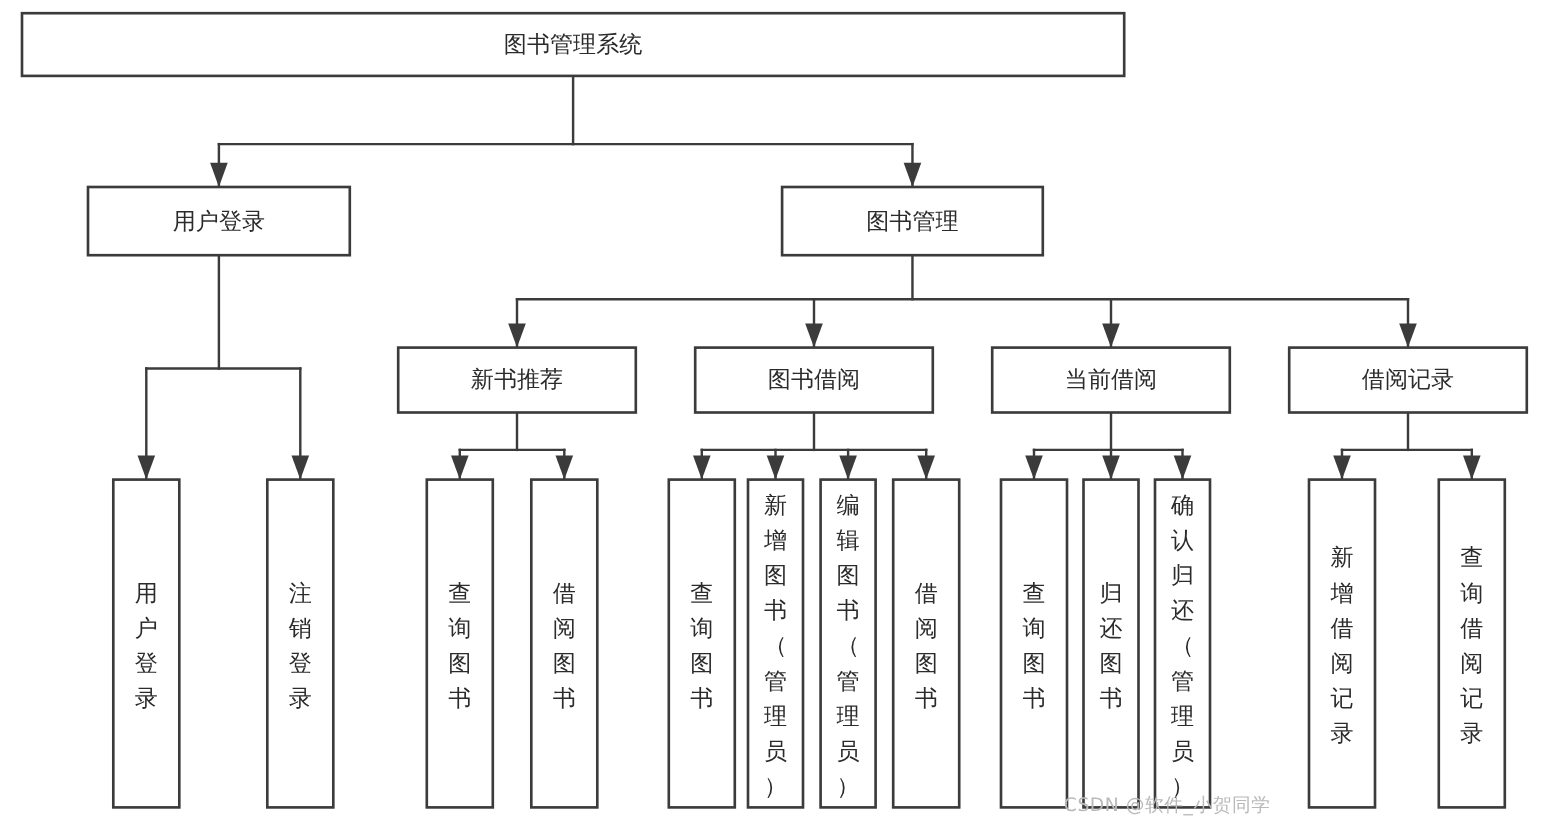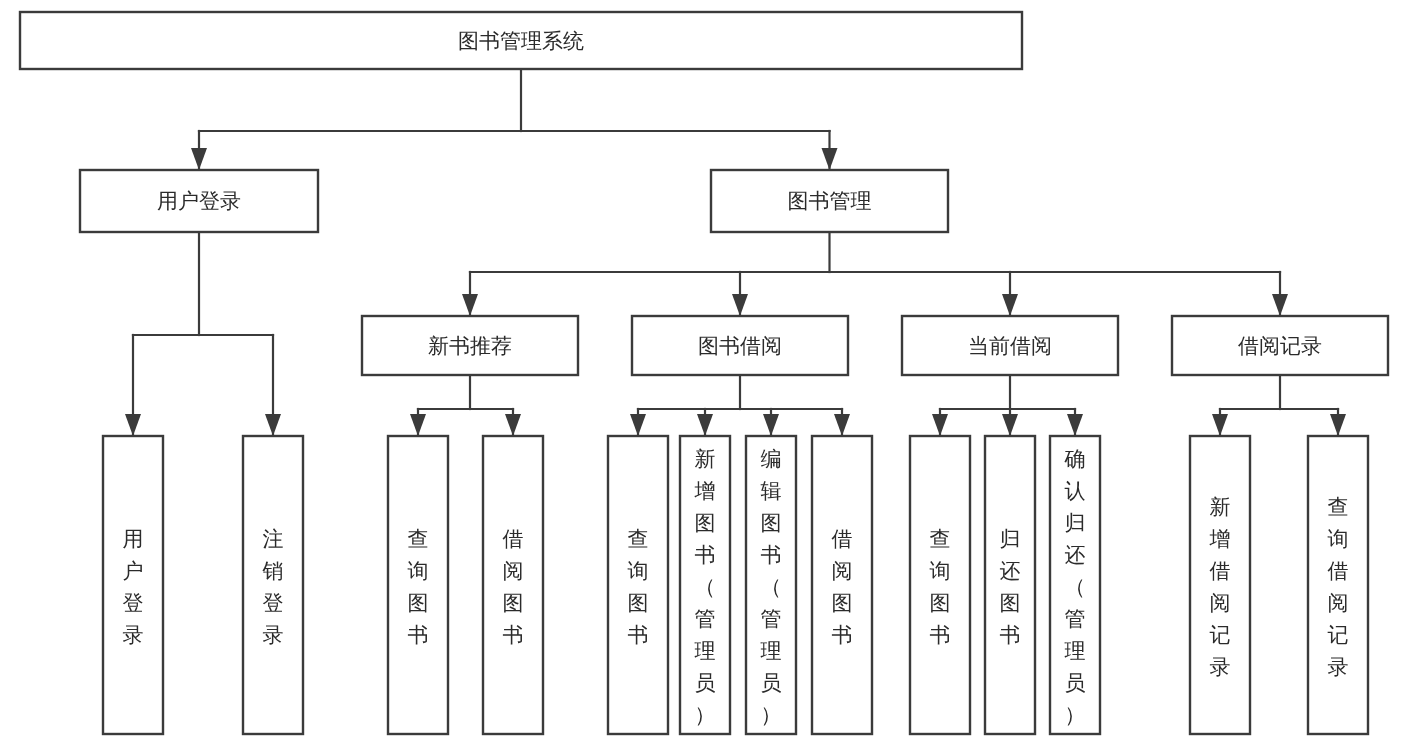--- a/index.html
+++ b/index.html
@@ -200,13 +200,14 @@
         <g>
           <rect x="1190" y="436" width="60" height="298" class="node-box"></rect>
           <text x="1220" y="513.96" class="node-label-vertical"><tspan x="1220" dy="0">新</tspan><tspan x="1220" dy="32">增</tspan><tspan x="1220" dy="32">借</tspan><tspan x="1220" dy="32">阅</tspan><tspan x="1220" dy="32">记</tspan><tspan x="1220" dy="32">录</tspan></text>
         </g>
         <g>
           <rect x="1308" y="436" width="60" height="298" class="node-box"></rect>
           <text x="1338" y="513.96" class="node-label-vertical"><tspan x="1338" dy="0">查</tspan><tspan x="1338" dy="32">询</tspan><tspan x="1338" dy="32">借</tspan><tspan x="1338" dy="32">阅</tspan><tspan x="1338" dy="32">记</tspan><tspan x="1338" dy="32">录</tspan></text>
         </g>
       </g>
   </svg>
+  <div class="watermark">CSDN @软件_小贺同学</div>
 </div>
 
 </body></html>

